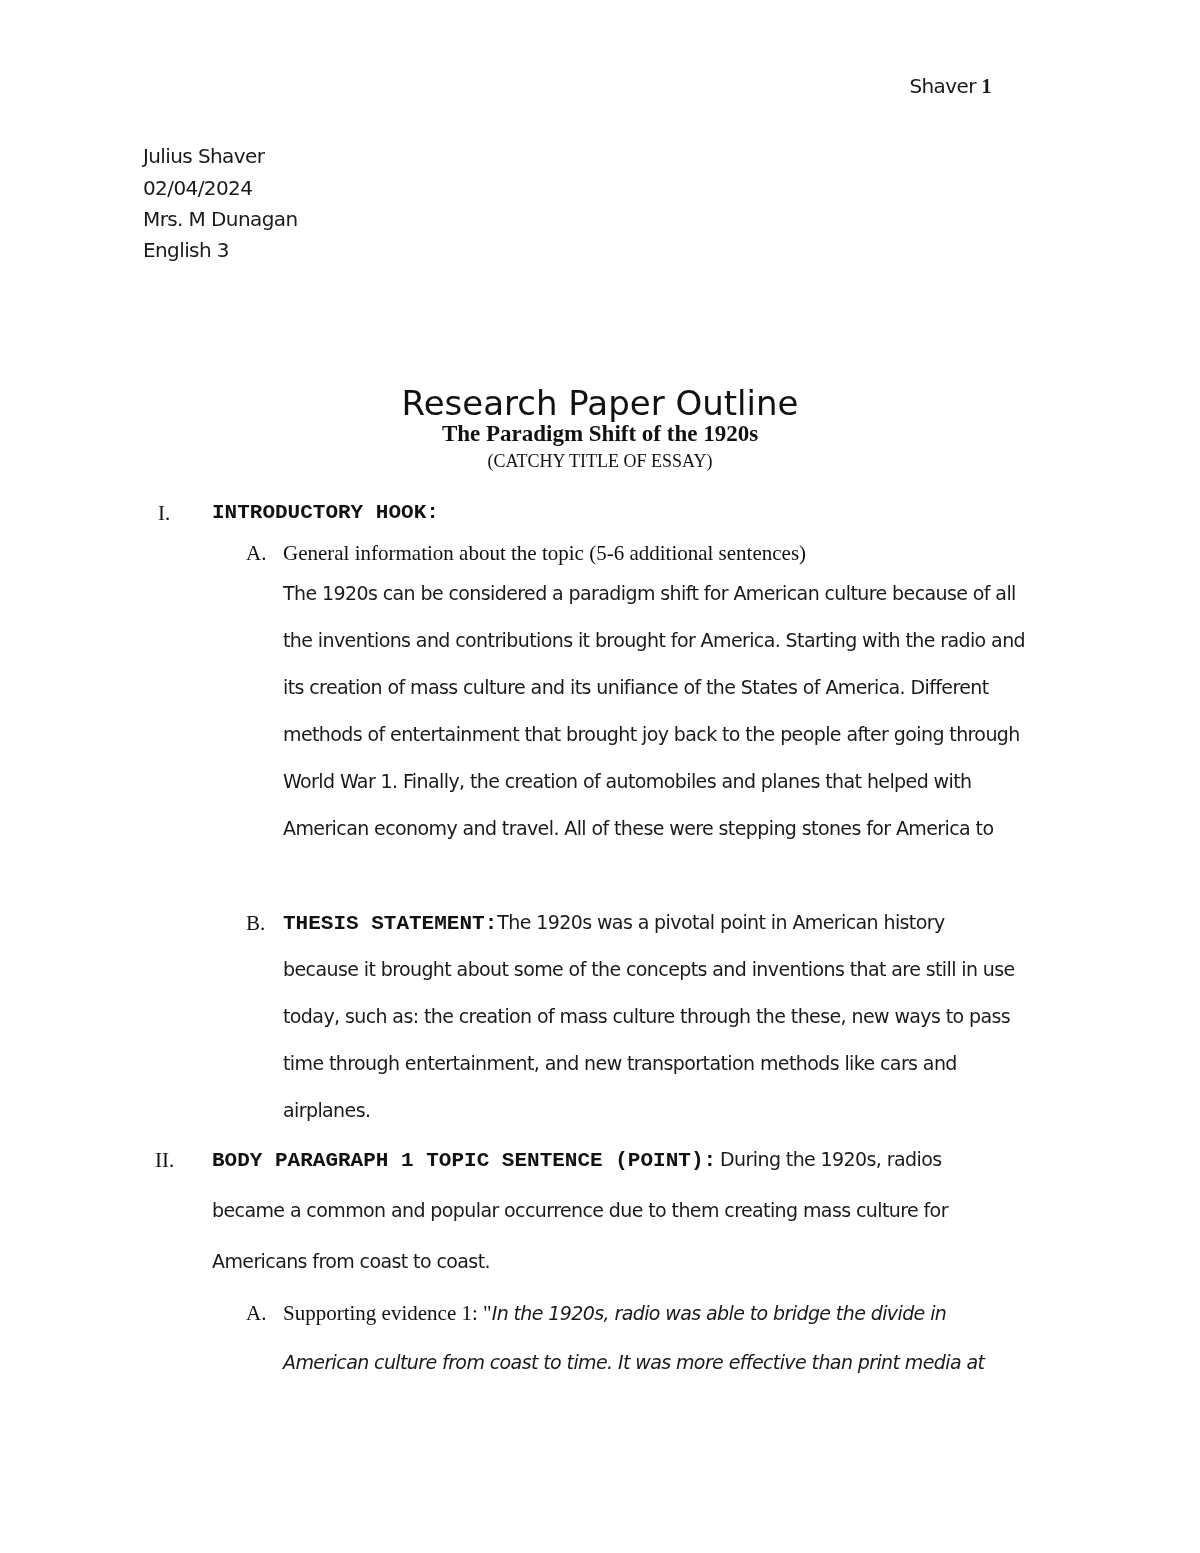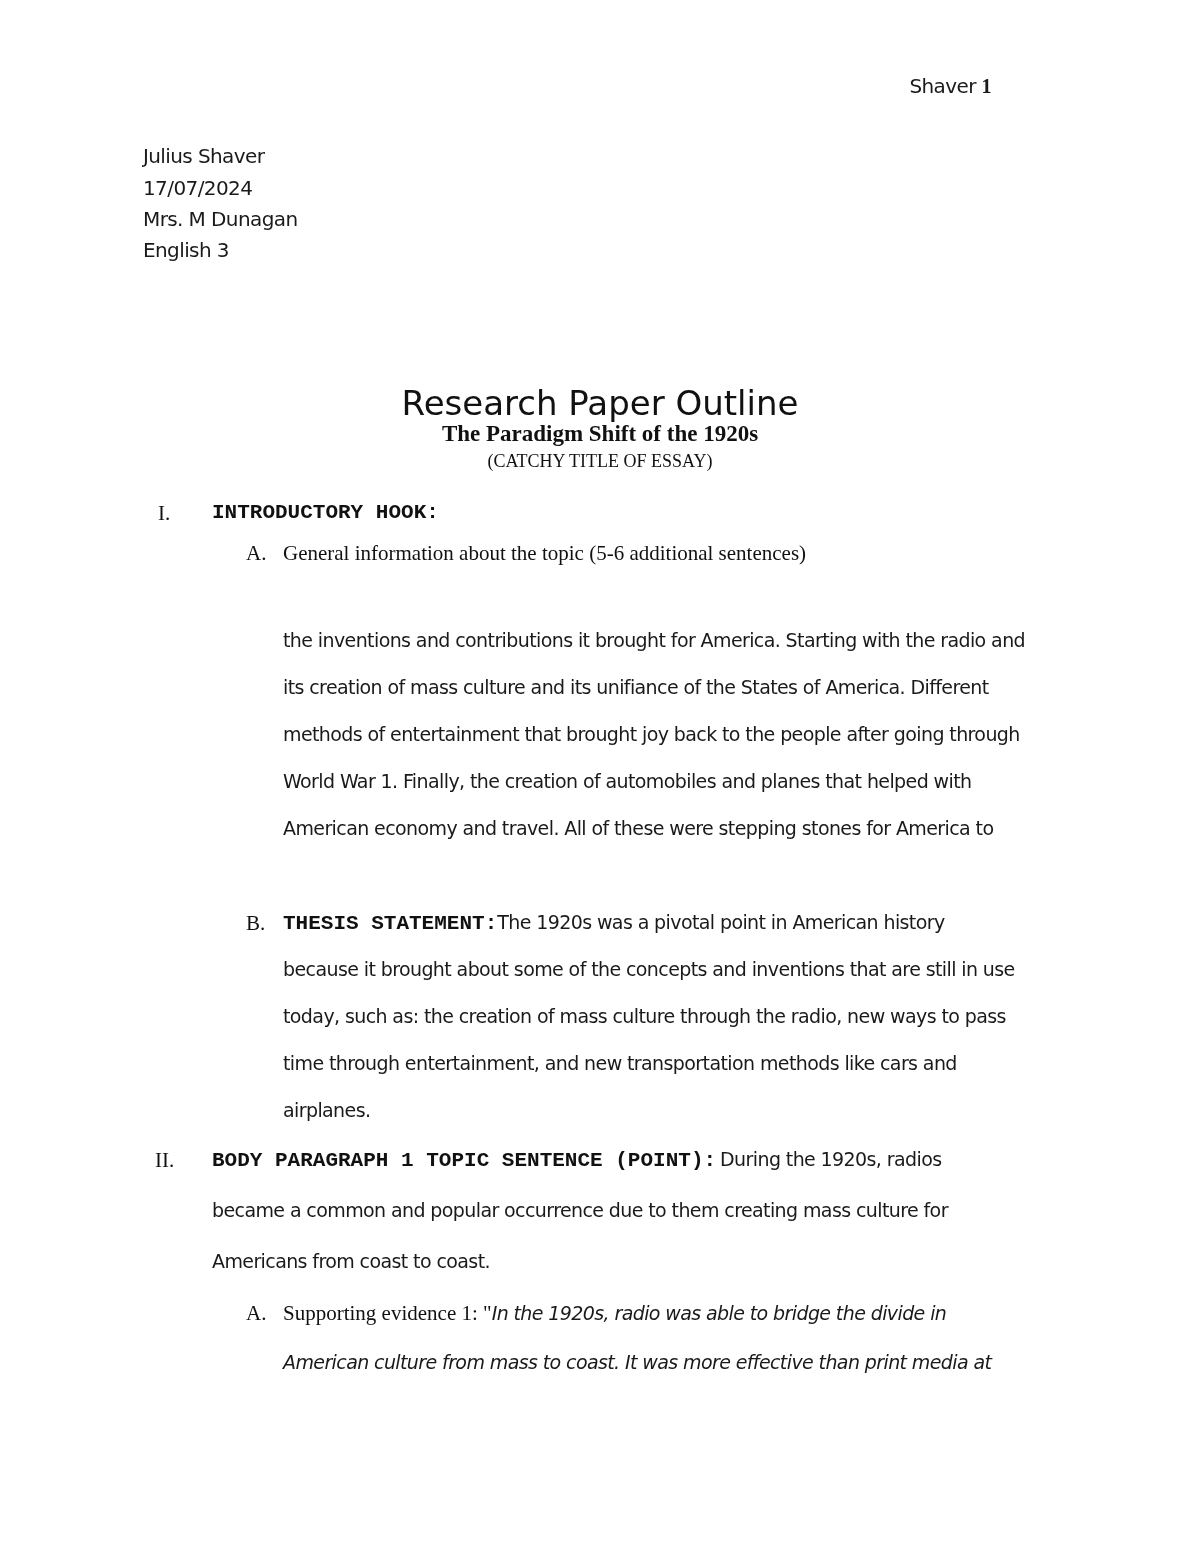--- a/index.html
+++ b/index.html
@@ -23,56 +23,57 @@
 <body>
 
 <div class="page">
 
   <div class="abs header-right hand">
     <span>Shaver</span>
     <b class="serif">1</b>
   </div>
 
   <div class="abs heading-line hand" style="top:144px">Julius Shaver</div>
-  <div class="abs heading-line hand" style="top:176px">17/07/2024</div>
+  <div class="abs heading-line hand" style="top:176px">02/04/2024</div>
   <div class="abs heading-line hand" style="top:207px">Mrs. M Dunagan</div>
   <div class="abs heading-line hand" style="top:238px">English 3</div>
 
   <div class="abs doc-title">Research Paper Outline</div>
   <div class="abs essay-title serif">The Paradigm Shift of the 1920s</div>
   <div class="abs essay-sub serif">(CATCHY TITLE OF ESSAY)</div>
 
   <div class="abs num" style="left:158px; top:501px">I.</div>
   <div class="abs label" style="left:212px; top:501px">INTRODUCTORY HOOK:</div>
 
   <div class="abs plain" style="left:246px; top:541px">A.</div>
   <div class="abs plain" style="left:283px; top:541px">General information about the topic (5-6 additional sentences)</div>
 
+  <div class="abs hand" style="left:283px; top:582px">The 1920s can be considered a paradigm shift for American culture because of all</div>
   <div class="abs hand" style="left:283px; top:629px">the inventions and contributions it brought for America. Starting with the radio and</div>
   <div class="abs hand" style="left:283px; top:676px">its creation of mass culture and its unifiance of the States of America. Different</div>
   <div class="abs hand" style="left:283px; top:723px">methods of entertainment that brought joy back to the people after going through</div>
   <div class="abs hand" style="left:283px; top:770px">World War 1. Finally, the creation of automobiles and planes that helped with</div>
   <div class="abs hand" style="left:283px; top:817px">American economy and travel. All of these were stepping stones for America to</div>
 
   <div class="abs plain" style="left:246px; top:911px">B.</div>
   <div class="abs" style="left:283px; top:911px">
     <span class="label">THESIS STATEMENT:</span><span class="hand">The 1920s was a pivotal point in American history</span>
   </div>
   <div class="abs hand" style="left:283px; top:958px">because it brought about some of the concepts and inventions that are still in use</div>
-  <div class="abs hand" style="left:283px; top:1005px">today, such as:  the creation of mass culture through the radio, new ways to pass</div>
+  <div class="abs hand" style="left:283px; top:1005px">today, such as:  the creation of mass culture through the these, new ways to pass</div>
   <div class="abs hand" style="left:283px; top:1052px">time through entertainment, and new transportation methods like cars and</div>
   <div class="abs hand" style="left:283px; top:1099px">airplanes.</div>
 
   <div class="abs num" style="left:155px; top:1148px">II.</div>
   <div class="abs" style="left:212px; top:1148px">
     <span class="label">BODY PARAGRAPH 1 TOPIC SENTENCE (POINT):</span>
     <span class="hand">During the 1920s, radios</span>
   </div>
   <div class="abs hand" style="left:212px; top:1199px">became a common and popular occurrence due to them creating mass culture for</div>
   <div class="abs hand" style="left:212px; top:1250px">Americans from coast to coast.</div>
 
   <div class="abs plain" style="left:246px; top:1301px">A.</div>
   <div class="abs" style="left:283px; top:1301px">
     <span class="plain">Supporting evidence 1: "</span><span class="hand it">In the 1920s, radio was able to bridge the divide in</span>
   </div>
-  <div class="abs hand it" style="left:283px; top:1351px">American culture from mass to coast. It was more effective than print media at</div>
+  <div class="abs hand it" style="left:283px; top:1351px">American culture from coast to time. It was more effective than print media at</div>
 
 </div>
 
 </body></html>

